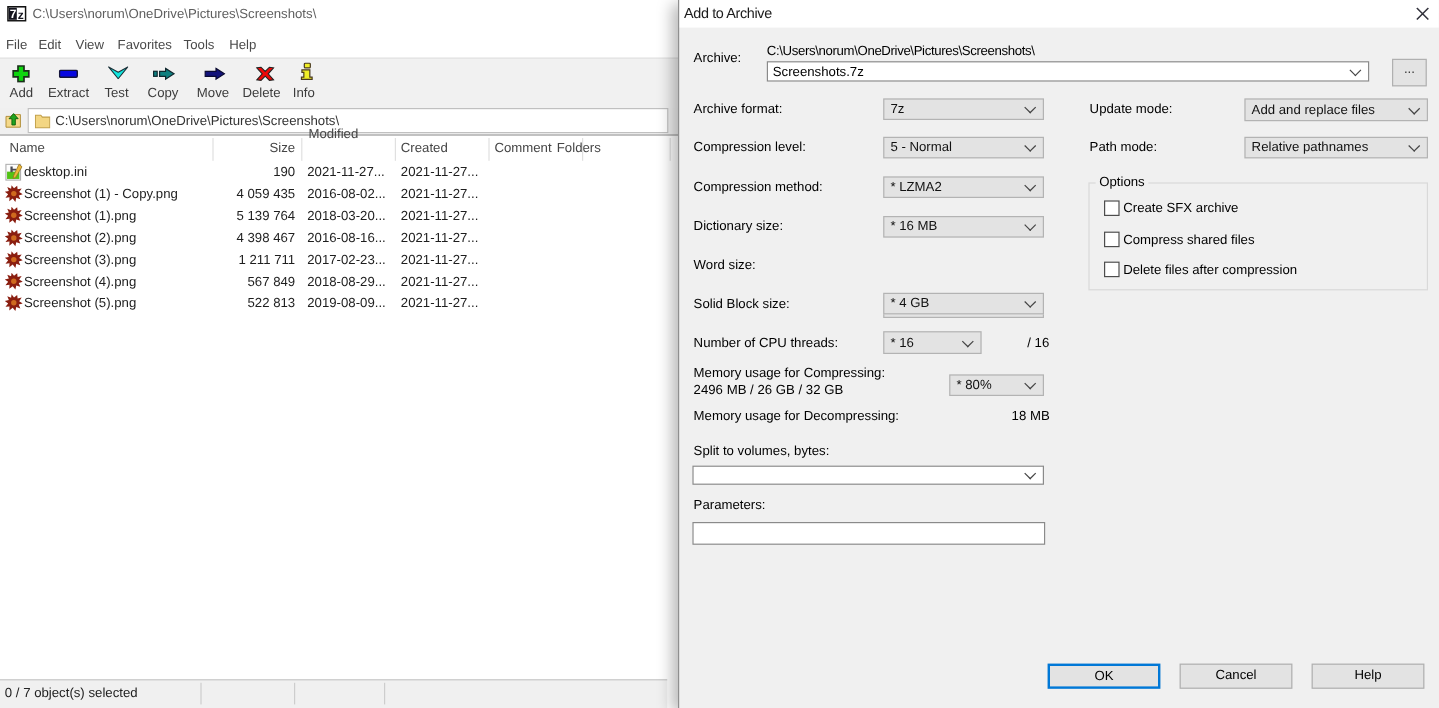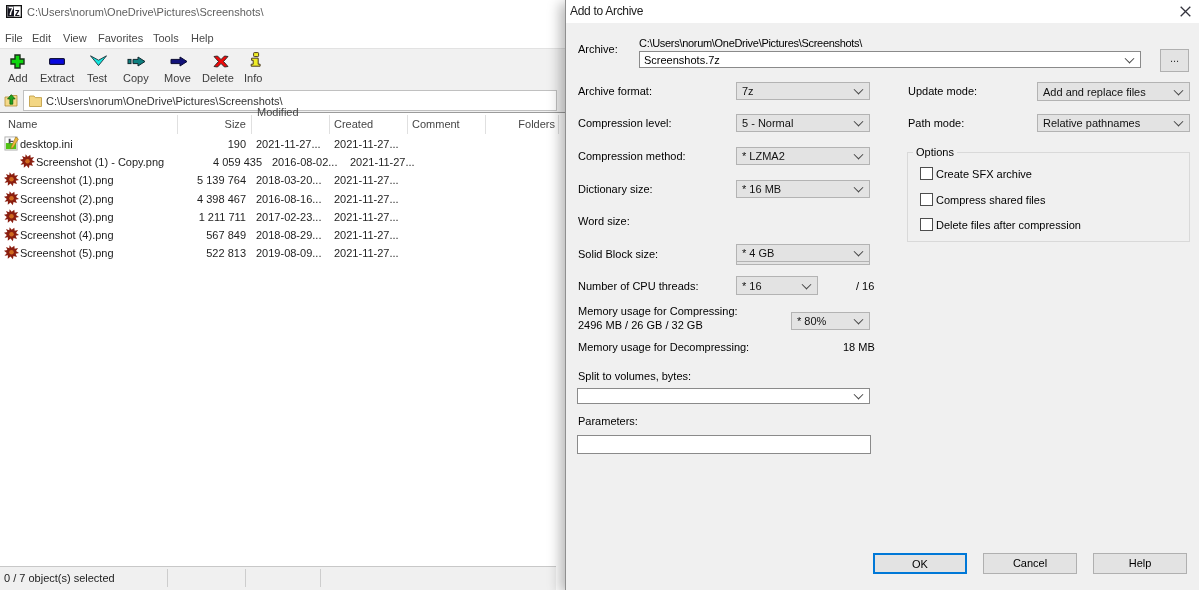--- a/index.html
+++ b/index.html
@@ -89,42 +89,42 @@
     <path d="M0.5 2 h4.5 l1.3 1.6 H12.5 V12.5 H0.5 z" fill="#f3d683" stroke="#c2a04a" stroke-width="0.9"></path>
   </svg>
   <div class="lbl" style="left:46px;top:93px;color:#333;">C:\Users\norum\OneDrive\Pictures\Screenshots\</div>
 
   <div class="abs" style="left:0;top:112px;width:565px;height:23px;background:#fff;border-top:1px solid #9b9b9b;"></div>
   <div class="lbl" style="left:8px;top:116px;color:#454545;">Name</div>
   <div class="lbl" style="left:177px;top:116px;width:69px;text-align:right;color:#454545;">Size</div>
   <div class="lbl" style="left:257px;top:104px;color:#454545;text-align:center;">Modified</div>
   <div class="lbl" style="left:334px;top:116px;color:#454545;">Created</div>
   <div class="lbl" style="left:412px;top:116px;color:#454545;">Comment</div>
-  <div class="lbl" style="left:485px;top:116px;width:70px;text-align:right;color:#454545;">Folders</div>
+  <div class="lbl" style="left:464px;top:116px;width:70px;text-align:left;color:#454545;">Folders</div>
   <div class="abs" style="left:177px;top:115px;width:1px;height:19px;background:#e0e0e0;"></div>
   <div class="abs" style="left:251px;top:115px;width:1px;height:19px;background:#e0e0e0;"></div>
   <div class="abs" style="left:329px;top:115px;width:1px;height:19px;background:#e0e0e0;"></div>
   <div class="abs" style="left:407px;top:115px;width:1px;height:19px;background:#e0e0e0;"></div>
   <div class="abs" style="left:485px;top:115px;width:1px;height:19px;background:#e0e0e0;"></div>
   <div class="abs" style="left:558px;top:115px;width:1px;height:19px;background:#e0e0e0;"></div>
 
   <div id="rows" class="abs" style="left:0;top:135px;width:565px;">
       <div class="abs" style="left:0;top:0.00px;width:565px;height:18px;padding-left:28px;">
     <span class="abs" style="left:4px;top:1px;"><svg width="15" height="15" viewBox="0 0 16 16">
             <rect x="1" y="1" width="13" height="14" fill="#fdfdfd" stroke="#b0b0b0"></rect>
             <rect x="2" y="7.5" width="11" height="6.5" fill="#52c315"></rect>
             <path d="M5 3 h2 v5 h-2 z M7 5 h3 v1.4 h-3 z" fill="#4a4a52"></path>
             <path d="M12.6 1 L15.3 3.2 L9.6 12.6 L7.4 13.6 L7.8 11.2 z" fill="#edb93c" stroke="#96741e" stroke-width="0.7"></path>
           </svg></span>
     <span class="lbl" style="left:20px;top:1px;color:#1e1e1e;">desktop.ini</span>
     <span class="lbl" style="left:177px;top:1px;width:69px;text-align:right;color:#1e1e1e;">190</span>
     <span class="lbl" style="left:256px;top:1px;color:#1e1e1e;">2021-11-27...</span>
     <span class="lbl" style="left:334px;top:1px;color:#1e1e1e;">2021-11-27...</span>
   </div>
-      <div class="abs" style="left:16px;top:18.17px;width:565px;height:18px;padding-left:36px;">
+      <div class="abs" style="left:0;top:18.17px;width:565px;height:18px;padding-left:36px;">
     <span class="abs" style="left:4px;top:1px;"><svg width="15" height="15" viewBox="0 0 16 16">
             <path d="M6 0.3 L8.2 3 L11 0.8 L11.4 4 L15 3.2 L12.8 6.4 L16 8.4 L12.4 9.4 L13.8 12.8 L10.2 11.6 L9.4 15.2 L7 12.2 L4 14.6 L4.2 11 L0.6 11.4 L3 8.4 L0 6.2 L3.6 5.4 L2.2 2 L5.6 3.4 z" fill="#8a1e10"></path>
             <circle cx="8" cy="7.8" r="2.4" fill="#cf6a1e"></circle>
           </svg></span>
     <span class="lbl" style="left:20px;top:1px;color:#1e1e1e;">Screenshot (1) - Copy.png</span>
     <span class="lbl" style="left:177px;top:1px;width:69px;text-align:right;color:#1e1e1e;">4 059 435</span>
     <span class="lbl" style="left:256px;top:1px;color:#1e1e1e;">2016-08-02...</span>
     <span class="lbl" style="left:334px;top:1px;color:#1e1e1e;">2021-11-27...</span>
   </div>
       <div class="abs" style="left:0;top:36.34px;width:565px;height:18px;">

